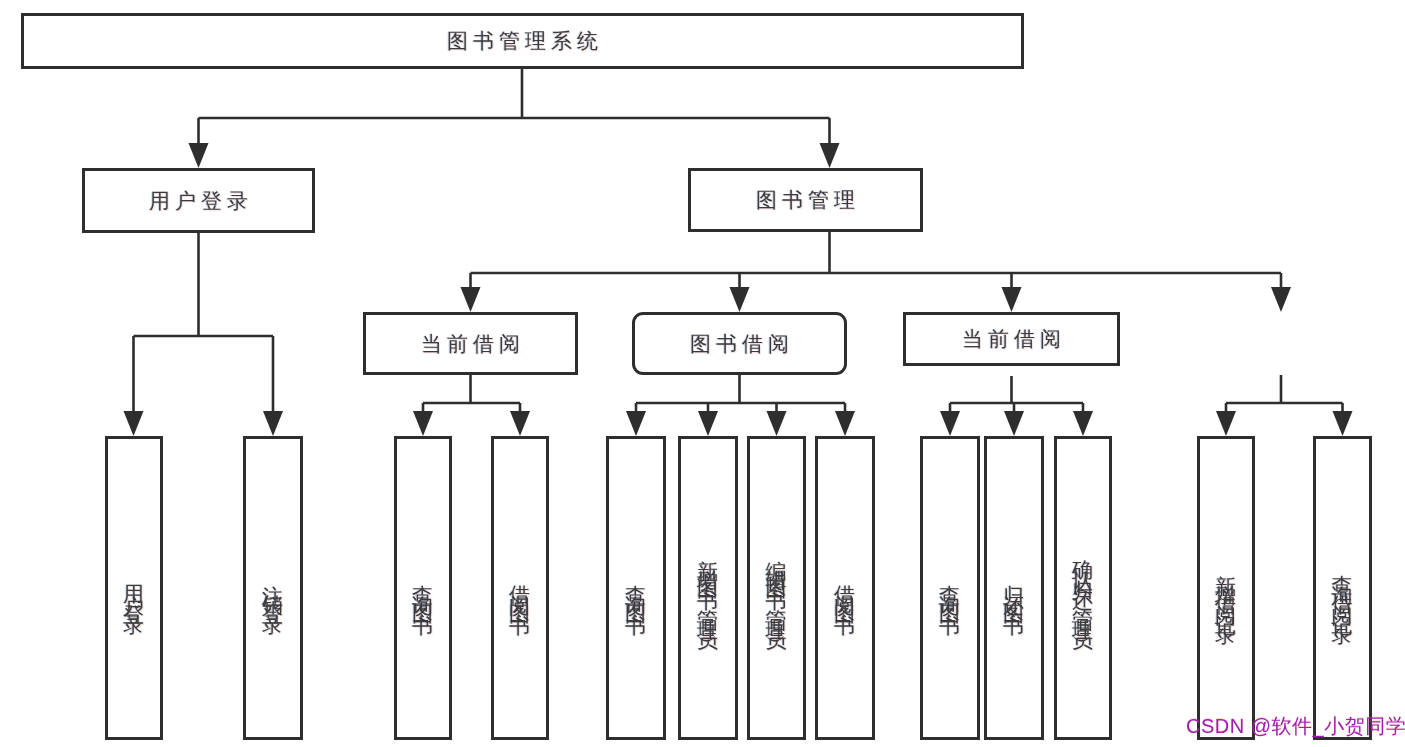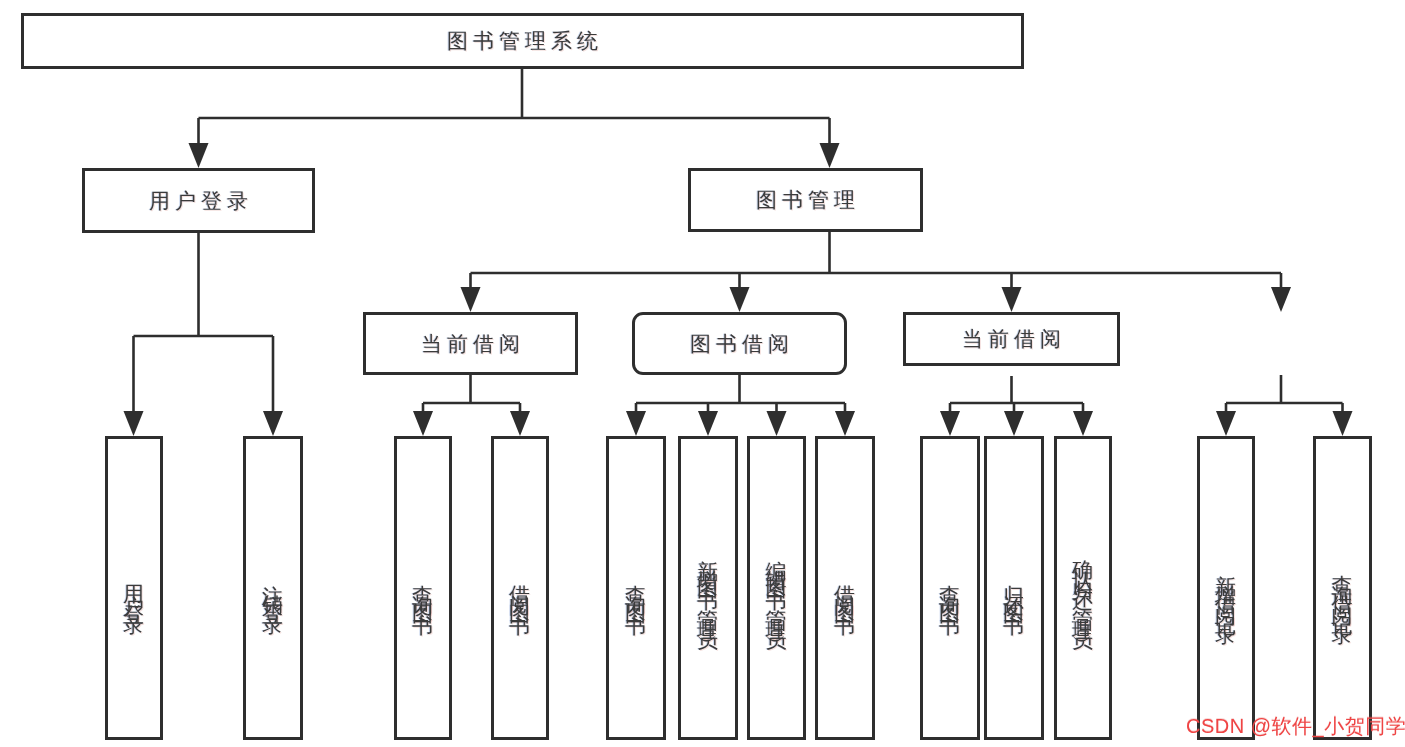--- a/index.html
+++ b/index.html
@@ -42,21 +42,21 @@
     letter-spacing: 10px;
     text-indent: 0;
     line-height: 1;
     white-space: normal;
   }
   .watermark {
     position: absolute;
     left: 1186px;
     top: 713px;
     z-index: 3;
-    color: #ef4444;
+    color: #a21caf;
     font-size: 20px;
     letter-spacing: 0.5px;
     white-space: nowrap;
     text-shadow: 0 -1px 0 rgba(225,100,95,0.25);
   }
 </style>
 </head>
 <body>
 
 <div class="stage">

